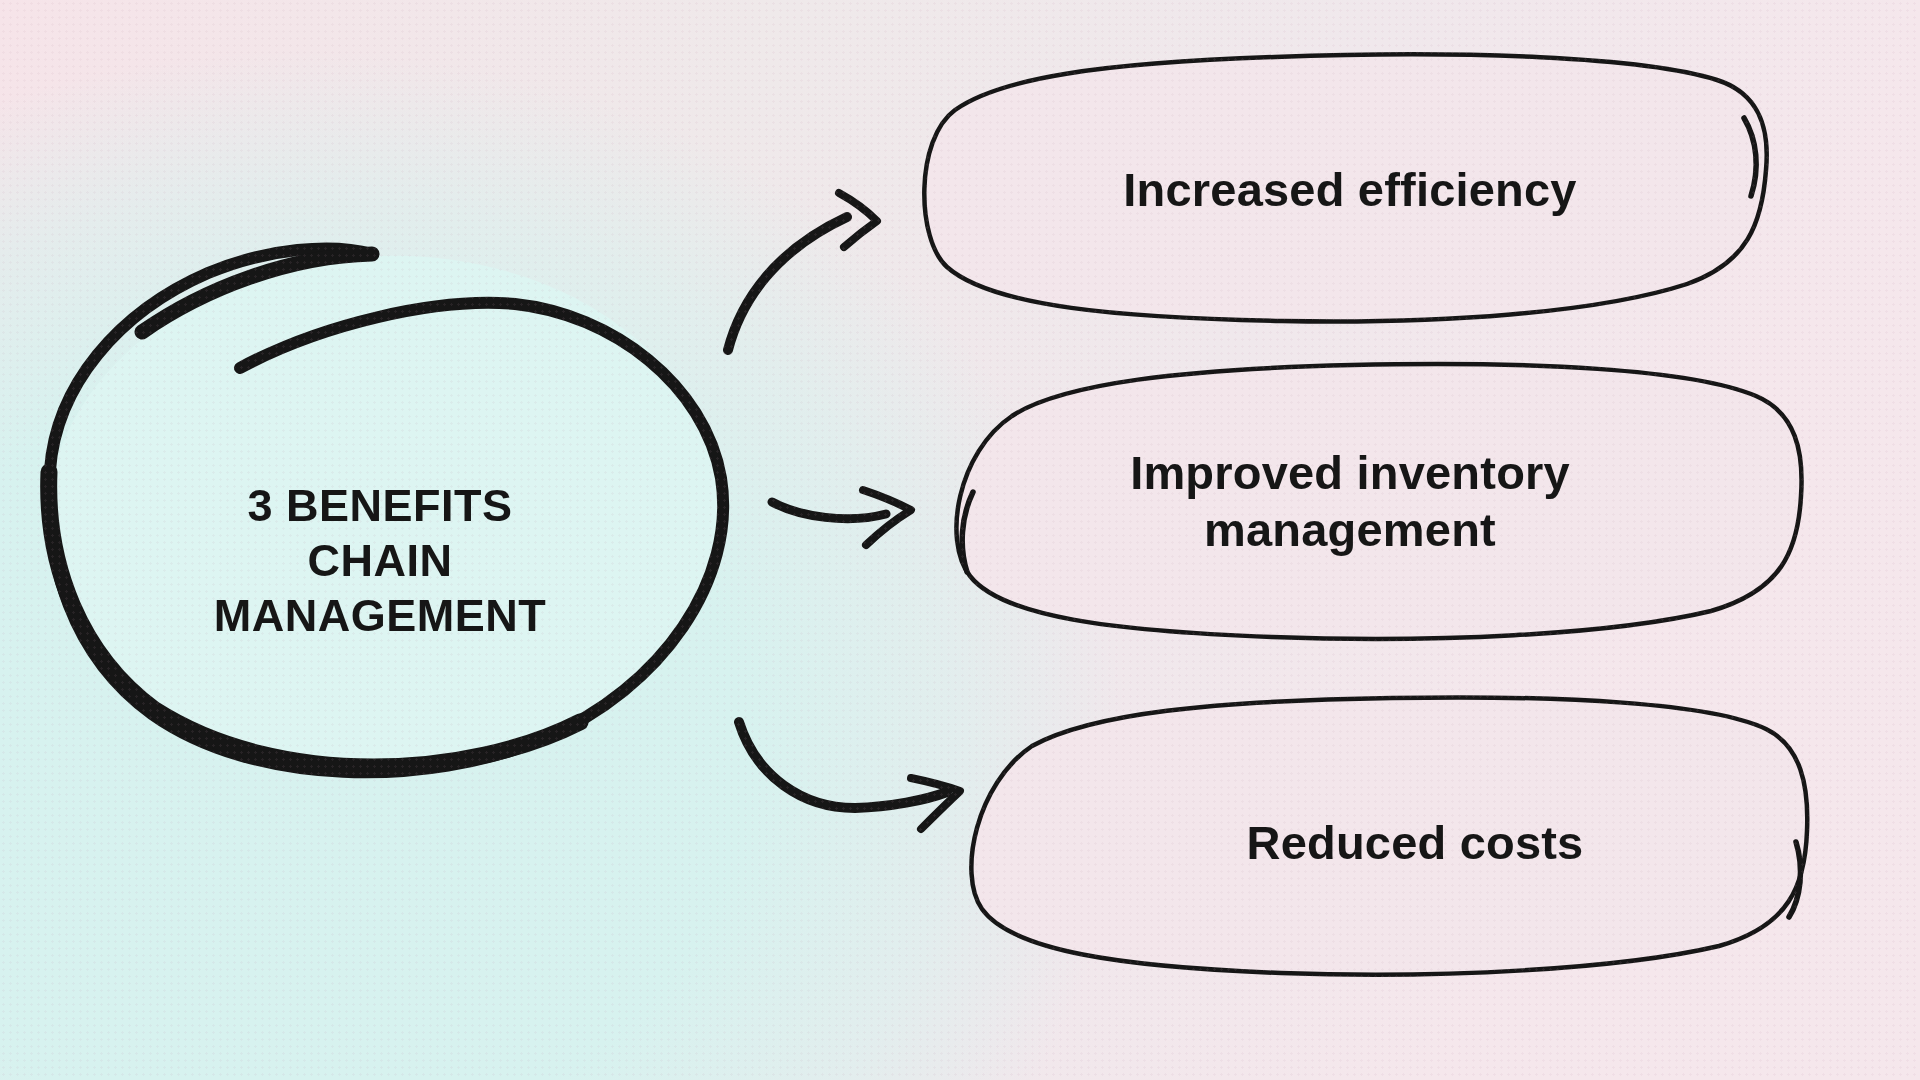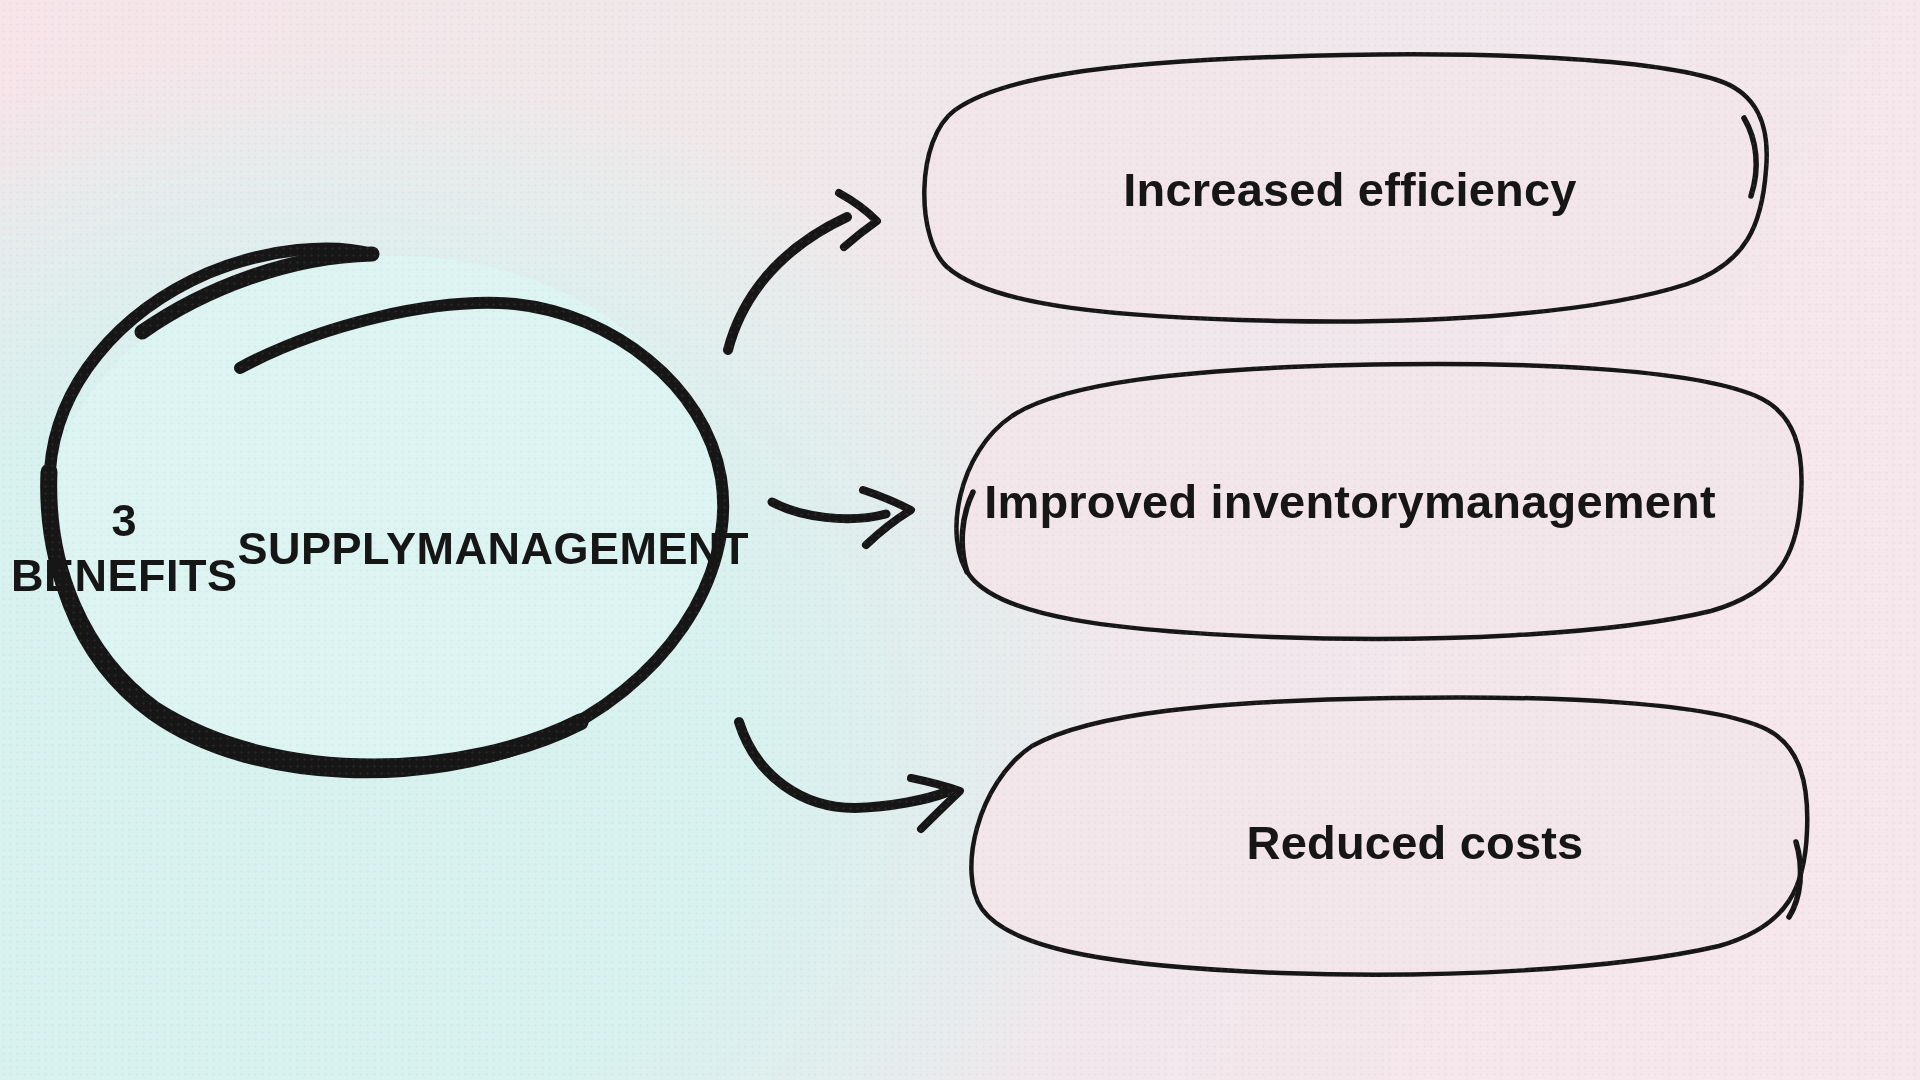--- a/index.html
+++ b/index.html
@@ -35,25 +35,25 @@
   svg.artwork{position:absolute;left:0;top:0;width:1920px;height:1080px;display:block;}
 
   .box-shape{fill:var(--box_fill);stroke:var(--ink);stroke-width:4.5;stroke-linecap:round;}
   .box-overmark{fill:none;stroke:var(--ink);stroke-width:5.5;stroke-linecap:round;}
   .circle-fill{fill:var(--mint_fill);}
   .circle-stroke{fill:none;stroke:var(--ink);stroke-linecap:round;}
   .arrow-tail{fill:none;stroke:var(--ink);stroke-linecap:round;}
   .arrow-head{fill:none;stroke:var(--ink);stroke-width:8;stroke-linecap:round;stroke-linejoin:round;}
 
   .label{
-    position:absolute;display:flex;flex-direction:row;
+    position:absolute;display:flex;flex-direction:column;
     align-items:center;justify-content:center;text-align:center;
     color:var(--ink);font-weight:700;z-index:2;
   }
-  .hub-label{left:180px;top:408px;width:400px;height:280px;
+  .hub-label{left:180px;top:420px;width:400px;height:280px;
     font-size:45px;line-height:55px;letter-spacing:0.5px;}
   .benefit-label{font-size:47px;line-height:57px;letter-spacing:0.2px;}
   .b1{left:930px;top:58px;width:840px;height:262px;}
   .b2{left:930px;top:366px;width:840px;height:270px;}
   .b3{left:995px;top:706px;width:840px;height:272px;}
 </style>
 </head>
 <body>
 
 <div class="stage">
@@ -113,21 +113,21 @@
     </g>
 
     <g>
       <path class="arrow-tail" stroke-width="10" d="M 739,722 C 756,776 802,808 855,808 C 890,807 926,800 947,792"></path>
       <path class="arrow-head" d="M 911,778 Q 940,784 960,791 Q 942,808 921,829"></path>
     </g>
   </svg>
 
   <div class="label hub-label">
     <span>3 BENEFITS</span>
-    <span>SUPPLY</span>
+    <span>CHAIN</span>
     <span>MANAGEMENT</span>
   </div>
 
   <div class="label benefit-label b1">
     <span>Increased efficiency</span>
   </div>
   <div class="label benefit-label b2">
     <span>Improved inventory</span>
     <span>management</span>
   </div>

